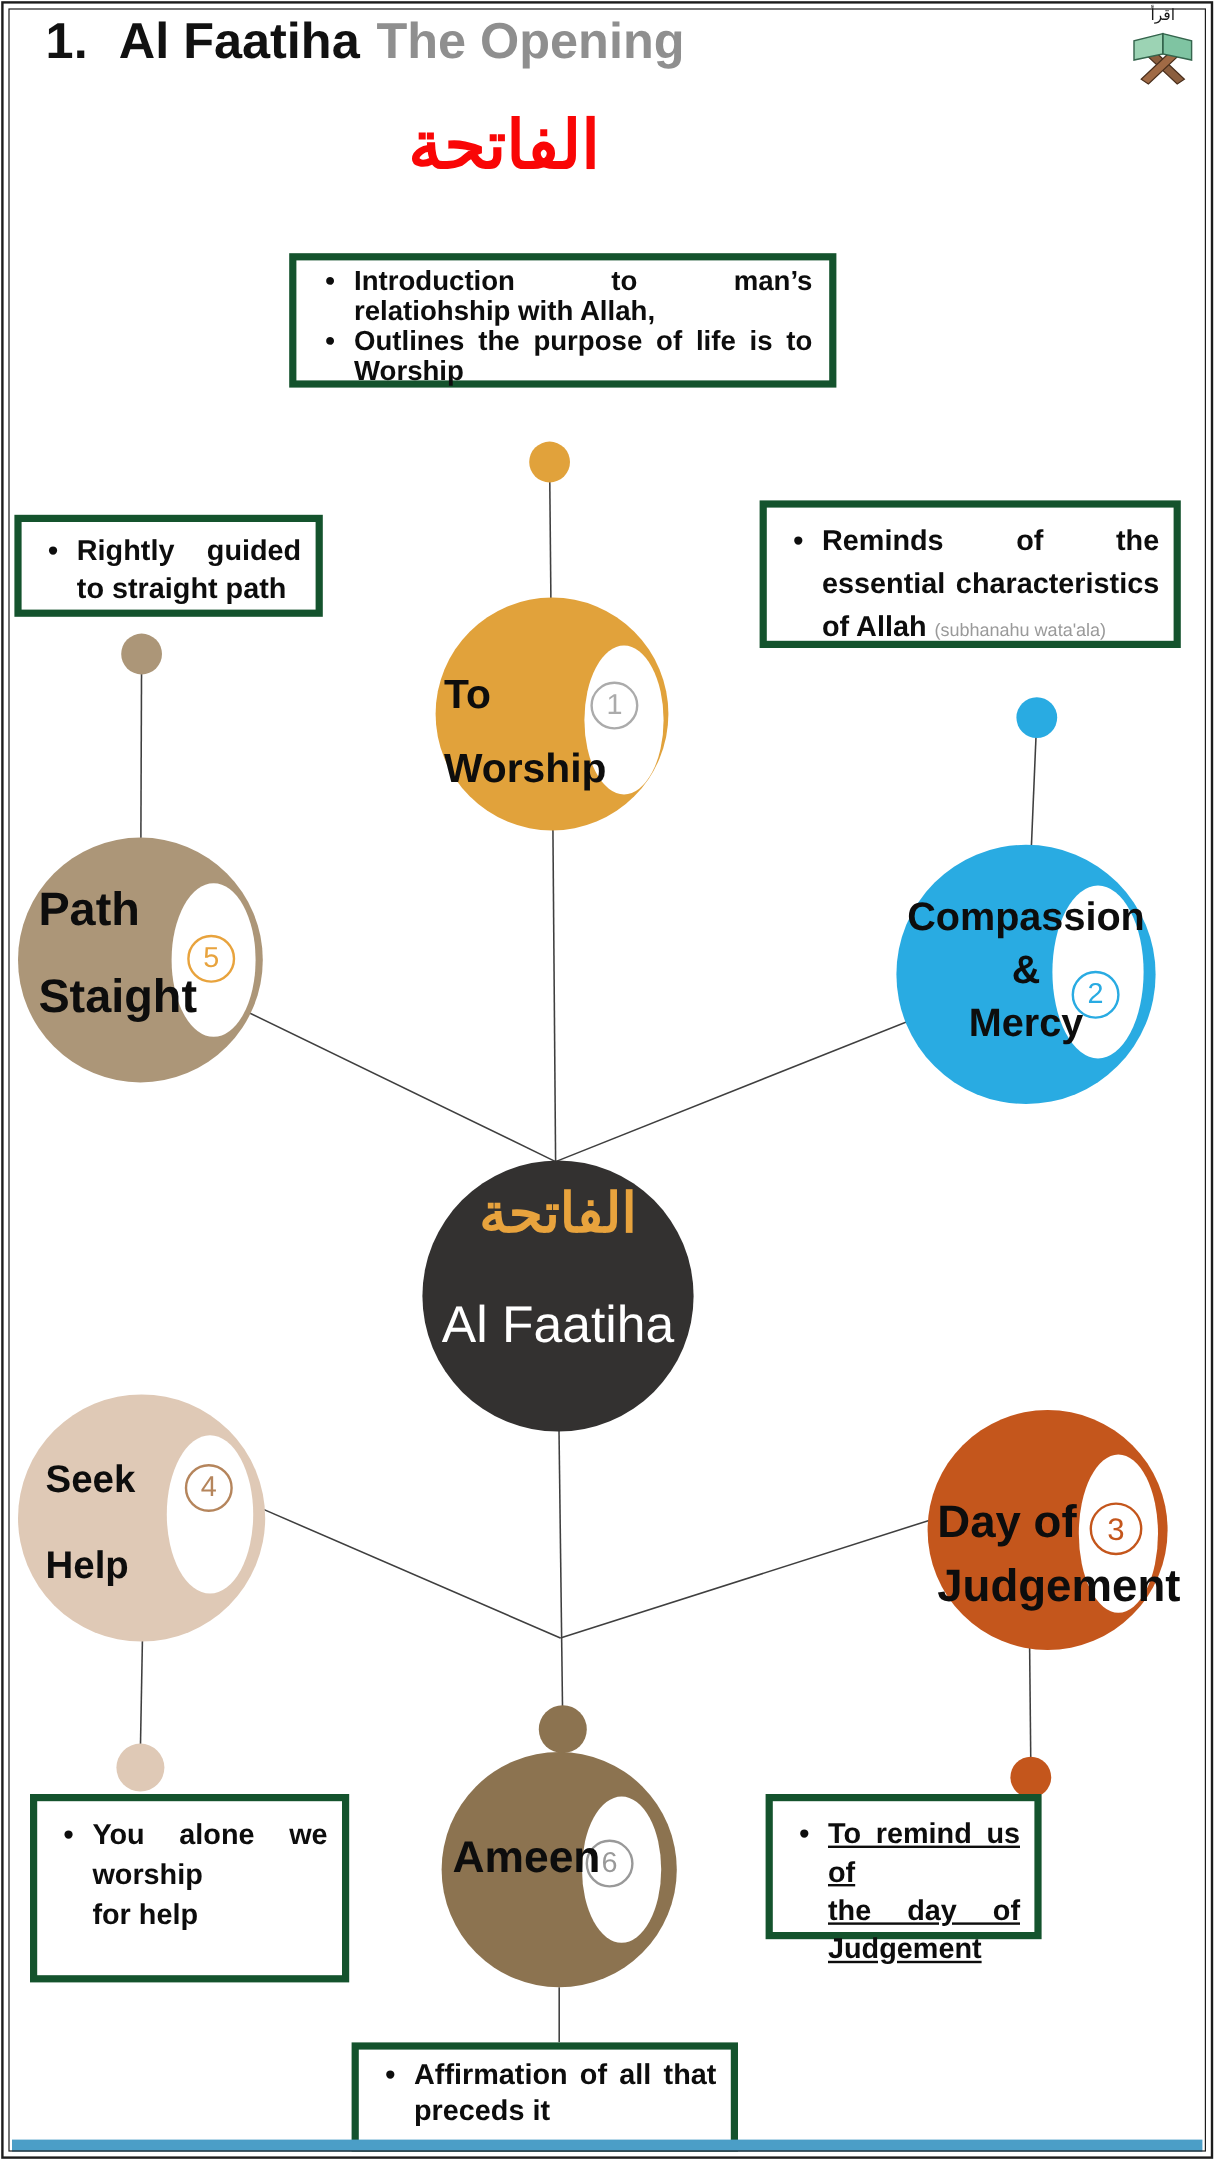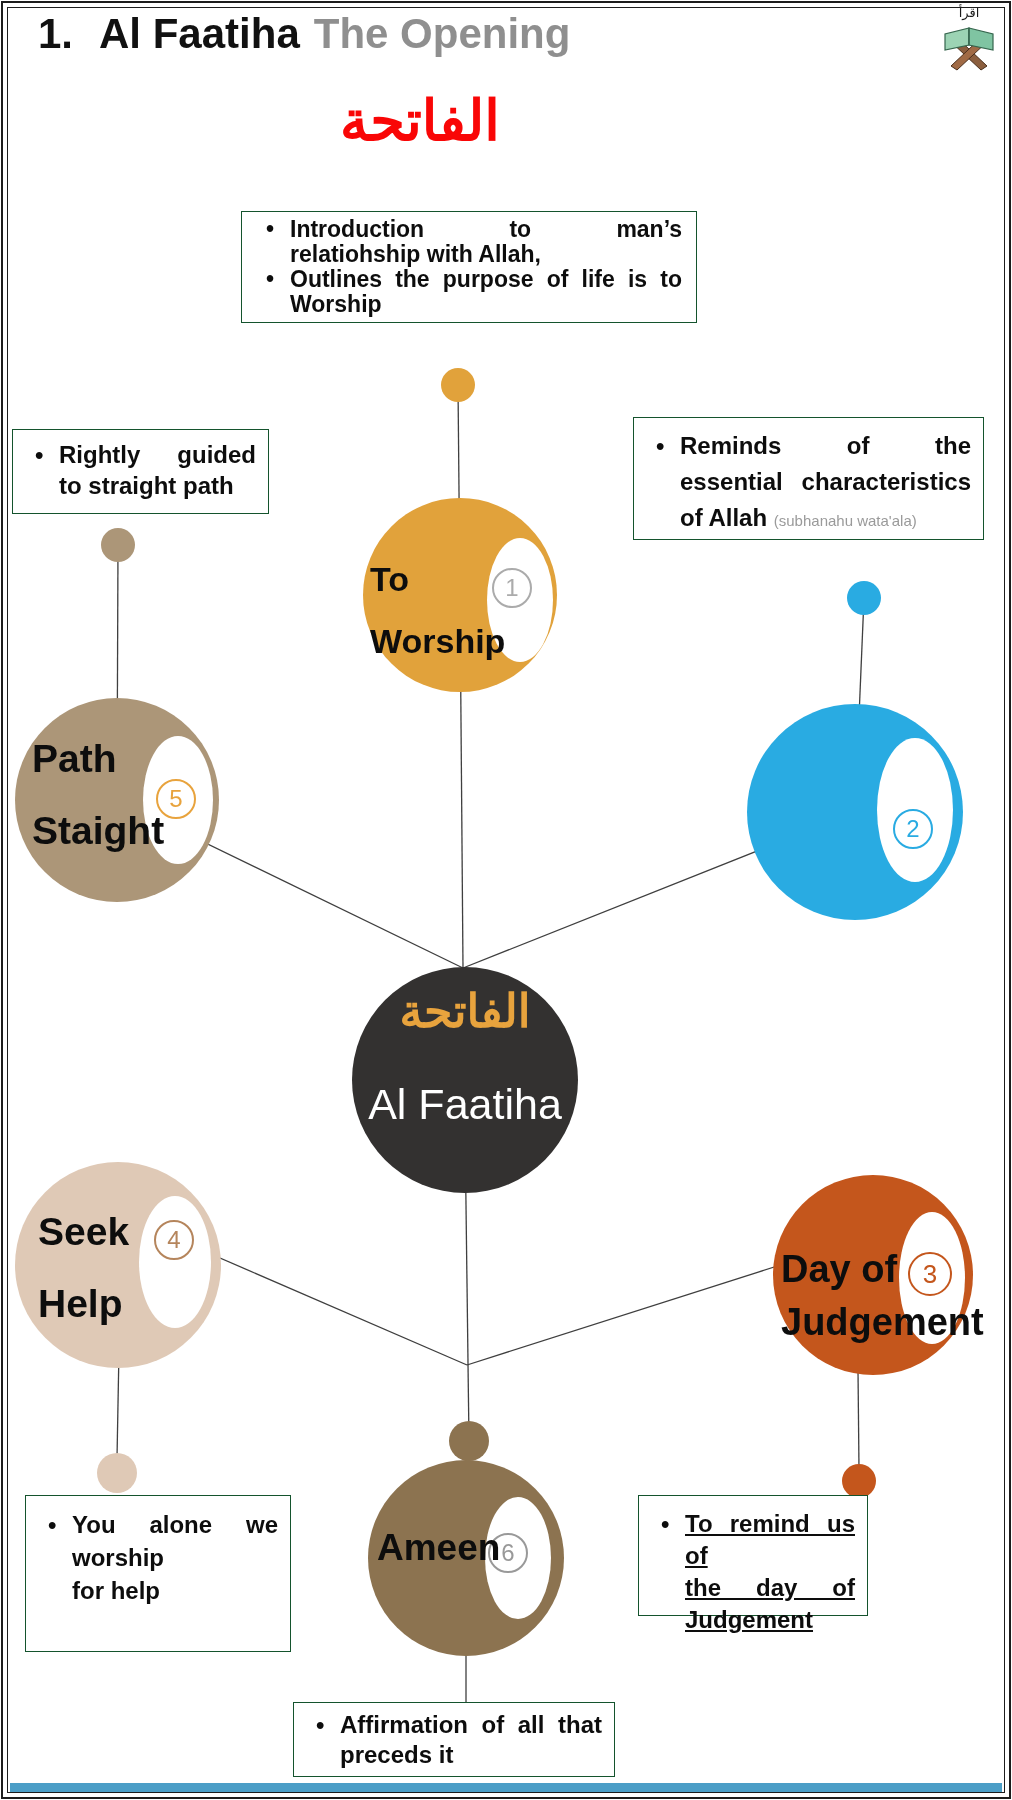--- a/index.html
+++ b/index.html
@@ -39,43 +39,43 @@
     font-size:24px; font-weight:400; background:transparent;
   }
   .badge.b3{width:40px;height:40px;font-size:26px;}
 
   
   .nlabel{position:absolute; z-index:6; color:#0d0d0d; font-weight:700; white-space:nowrap;}
   .nlabel span{display:block;}
   .lab-worship{left:370px; top:548px; font-size:34px; line-height:62px;}
   .lab-straight{left:32px; top:723px; font-size:39px; line-height:72px;}
   .lab-compassion{left:739px; top:742px; width:232px; text-align:center; font-size:33px; line-height:44px;}
-  .lab-seek{left:38px; top:1196px; font-size:39px; line-height:72px;}
+  .lab-seek{left:38px; top:1196px; font-size:32px; line-height:72px;}
   .lab-judgement{left:781px; top:1243px; font-size:38px; line-height:53px;}
   .lab-ameen{left:377px; top:1524px; font-size:37px; line-height:48px;}
 
   .center-arabic{position:absolute; z-index:6; left:352px; top:984px; width:226px; text-align:center;
     font-size:46px; font-weight:700;}
   .center-english{position:absolute; z-index:6; left:340px; top:1080px; width:250px; text-align:center;
     font-size:43px; font-weight:400; color:#ffffff;}
 
   
   .nbox{
-    position:absolute; z-index:7; background:#ffffff; border:1px solid #14532d;
+    position:absolute; z-index:7; background:#ffffff; border:6px solid #14532d;
     color:#0d0d0d; font-weight:700; font-size:24px; box-sizing:border-box;
   }
   .nbox .line{position:relative; padding-left:34px; text-align:left;}
   .nbox .line.bullet::before{content:"\2022"; position:absolute; left:10px;}
   .nbox .line.stretch{text-align:justify; text-align-last:justify;}
   .box-intro{left:241px; top:211px; width:456px; height:112px; padding:5px 14px; font-size:23px; line-height:25px;}
   .box-rightly{left:12px; top:429px; width:257px; height:85px; padding:9px 12px; line-height:31px;}
   .box-reminds{left:633px; top:417px; width:351px; height:123px; padding:10px 12px; line-height:36px;}
   .box-youalone{left:25px; top:1495px; width:266px; height:157px; padding:12px 12px; line-height:33px;}
   .box-remindday{left:638px; top:1495px; width:230px; height:121px; padding:12px 12px; line-height:32px;text-decoration:underline;}
-  .box-affirm{left:293px; top:1702px; width:322px; height:75px; padding:7px 12px; line-height:30px;}
+  .box-affirm{left:293px; top:1702px; width:322px; height:91px; padding:7px 12px; line-height:30px;}
   .note-gray{font-weight:400; font-size:15px; color:#9a9a9a;}
 
   .footer-bar{position:absolute; left:10px; right:10px; bottom:7px; height:10px; z-index:8;}
 </style>
 </head>
 <body>
 
 <div class="page">
   <div class="frame-outer"></div>
   <div class="frame-inner"></div>
@@ -156,20 +156,25 @@
     </div>
 
   <div class="nlabel lab-worship">
     <span>To</span>
       <span>Worship</span>
   </div>
   <div class="nlabel lab-straight">
     <span>Path</span>
       <span>Staight</span>
   </div>
+  <div class="nlabel lab-compassion">
+    <span>Compassion</span>
+      <span>&amp;</span>
+      <span>Mercy</span>
+  </div>
   <div class="nlabel lab-seek">
     <span>Seek</span>
       <span>Help</span>
   </div>
   <div class="nlabel lab-judgement">
     <span>Day of</span>
       <span>Judgement</span>
   </div>
   <div class="nlabel lab-ameen">
     <span>Ameen</span>

